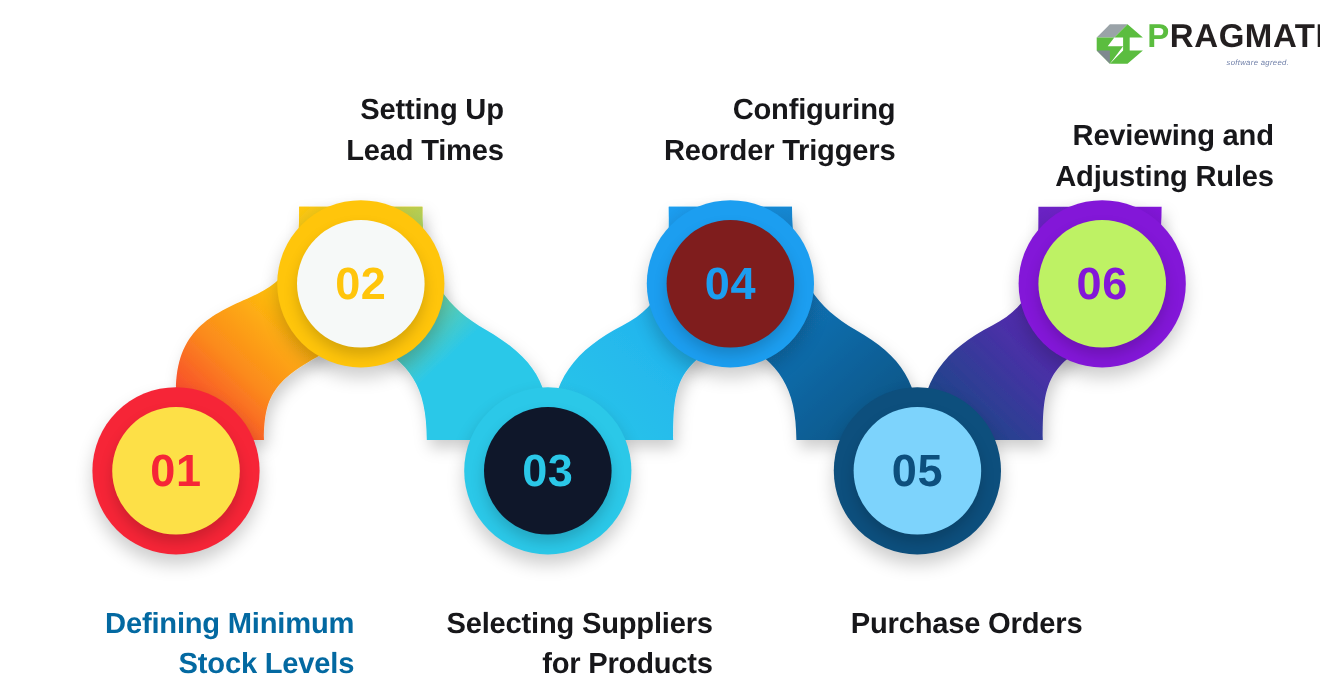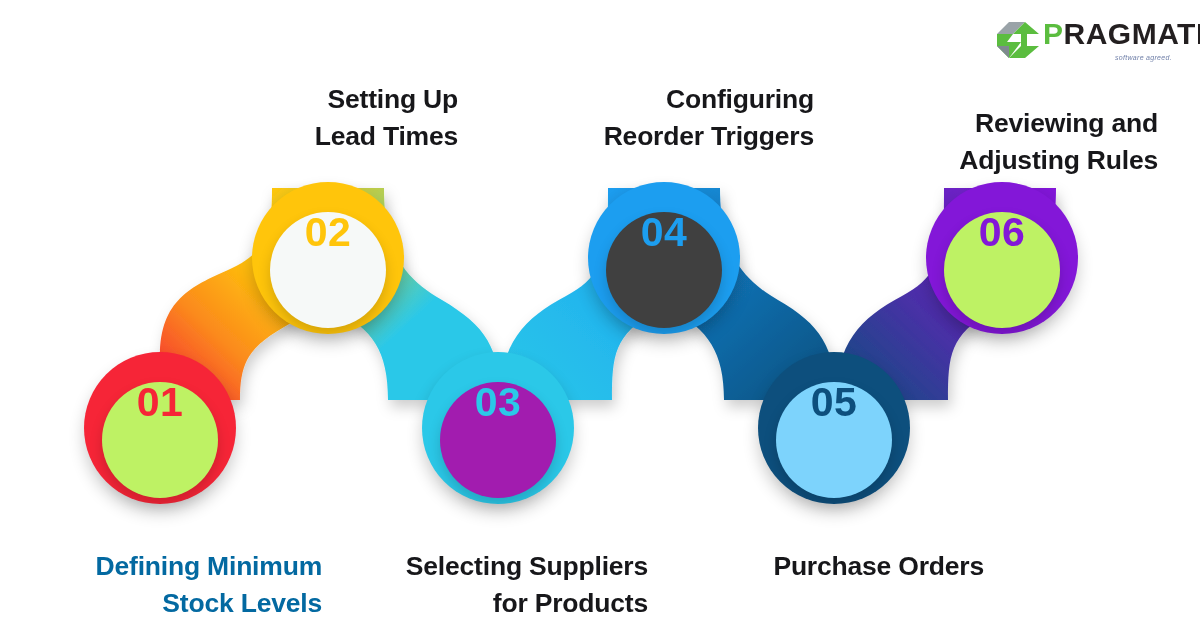--- a/index.html
+++ b/index.html
@@ -75,27 +75,28 @@
     height: 152px;
   }
   .step-node .node-ring {
     position: absolute;
     inset: 0;
     border-radius: 50%;
   }
   .step-node .node-disc {
     position: absolute;
     left: 18px;
-    top: 30px;
+    top: 18px;
     width: 116px;
     height: 116px;
     border-radius: 50%;
     background: #f6f9f8;
     box-shadow: 0 7px 13px rgba(0,0,0,0.17);
     display: flex;
+    align-items: center;
     justify-content: center;
   }
   .step-node .node-number {
     font-size: 41px;
     font-weight: bold;
     letter-spacing: 0.5px;
     line-height: 1;
   }
 
   
@@ -203,42 +204,42 @@
                C 944,274 944,246 944,188
                L 1056,188
                C 1056,256 1036,288 992,312
                C 950,334 948,356 948,400
                Z"></path>
     </g>
   </svg>
 
   <div class="step-node" id="node-1" style="left:84px; top:352px;">
     <div class="node-ring" style="background: rgb(246, 37, 55); box-shadow: rgba(0, 0, 0, 0.2) 0px 9px 16px;"></div>
-    <div class="node-disc" style="background: #bef264;">
+    <div class="node-disc" style="background: #fde047;">
       <span class="node-number" style="color: rgb(246, 37, 55);">01</span>
     </div>
   </div>
 
   <div class="step-node" id="node-2" style="left:252px; top:182px;">
     <div class="node-ring" style="background: rgb(255, 197, 11); box-shadow: rgba(0, 0, 0, 0.2) 0px 9px 16px;"></div>
     <div class="node-disc" style="background: rgb(246, 249, 248);">
       <span class="node-number" style="color: rgb(255, 197, 11);">02</span>
     </div>
   </div>
 
   <div class="step-node" id="node-3" style="left:422px; top:352px;">
     <div class="node-ring" style="background: rgb(43, 200, 232); box-shadow: rgba(0, 0, 0, 0.2) 0px 9px 16px;"></div>
-    <div class="node-disc" style="background: #a21caf;">
+    <div class="node-disc" style="background: #0f172a;">
       <span class="node-number" style="color: rgb(43, 200, 232);">03</span>
     </div>
   </div>
 
   <div class="step-node" id="node-4" style="left:588px; top:182px;">
     <div class="node-ring" style="background: rgb(28, 158, 240); box-shadow: rgba(0, 0, 0, 0.2) 0px 9px 16px;"></div>
-    <div class="node-disc" style="background: #404040;">
+    <div class="node-disc" style="background: #7f1d1d;">
       <span class="node-number" style="color: rgb(28, 158, 240);">04</span>
     </div>
   </div>
 
   <div class="step-node" id="node-5" style="left:758px; top:352px;">
     <div class="node-ring" style="background: rgb(13, 79, 125); box-shadow: rgba(0, 0, 0, 0.2) 0px 9px 16px;"></div>
     <div class="node-disc" style="background: #7dd3fc;">
       <span class="node-number" style="color: rgb(13, 79, 125);">05</span>
     </div>
   </div>

